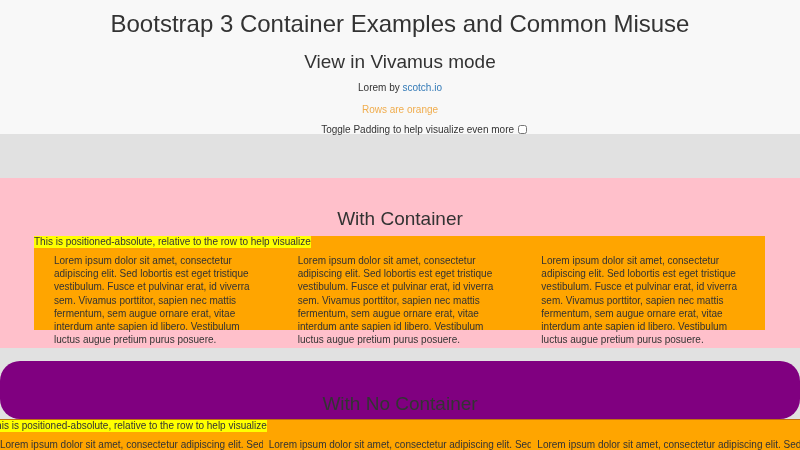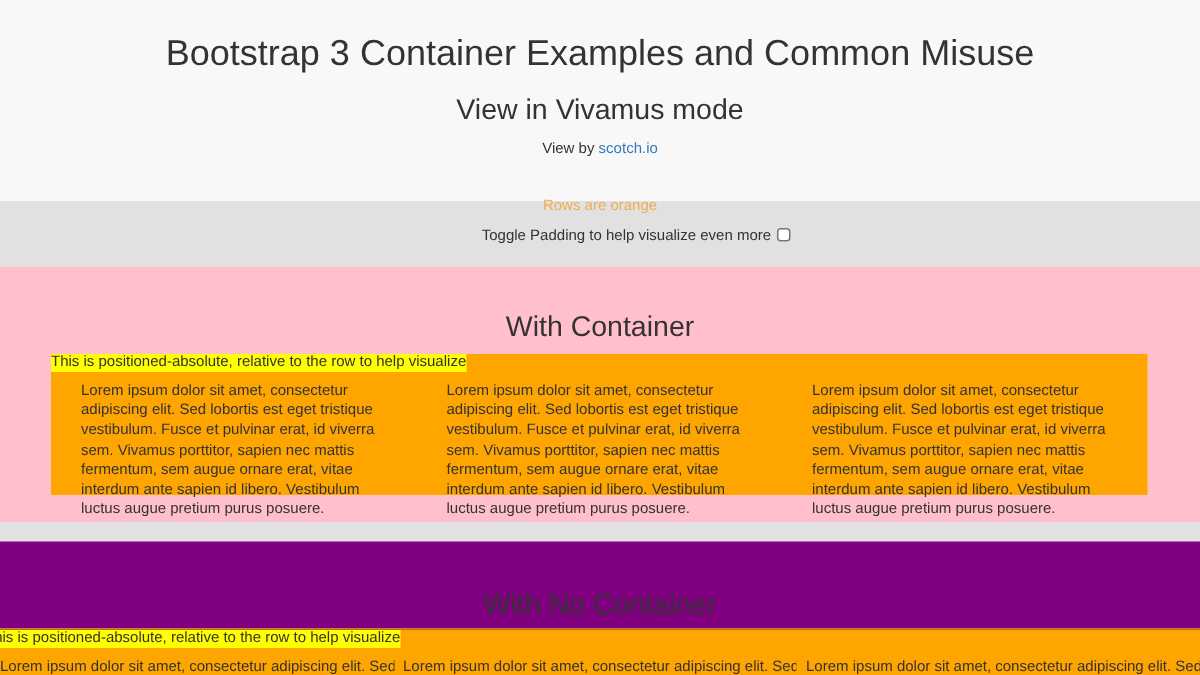--- a/index.html
+++ b/index.html
@@ -9,33 +9,33 @@
       background: #e1e1e1;
       font-family: "Liberation Sans", sans-serif;
       color: #333;
       font-size: 10px;
       line-height: 1.42857;
     }
     .header {
       background: #f8f8f8;
       height: 134px;
       text-align: center;
-      padding-top: 20px;
+      padding-top: 8px;
     }
     .header h1 {
       margin: 0; font-weight: 400;
       font-size: 24px; line-height: 32px; color: #333;
     }
     .header h2 {
       margin: 10px 0 0 0; font-weight: 400;
       font-size: 19px; line-height: 24px; color: #333;
     }
     .header .demo { margin-top: 7px; font-size: 10px; line-height: 14px; }
     .header .demo a { color: #337ab7; text-decoration: none; }
-    .header .rows-note { margin-top: 24px; font-size: 10px; line-height: 14px; color: #f0ad4e; }
+    .header .rows-note { margin-top: 8px; font-size: 10px; line-height: 14px; color: #f0ad4e; }
     .header .toggle { margin-top: 6px; font-size: 10px; line-height: 14px; margin-left: 48px; }
     .header .toggle input {
       width: 9px; height: 9px; margin: 0 0 0 1px; vertical-align: -1px;
     }
     .gap-top { height: 44px; background: #e1e1e1; }
     .section-pink {
       background: #ffc0cb;
       height: 170px;
       position: relative;
     }
@@ -55,21 +55,21 @@
       white-space: nowrap;
     }
     .col {
       flex: 1;
       padding: 18px 10px 0 20px;
       font-size: 10px; line-height: 13.2px; color: #333;
     }
     .gap-mid { height: 13px; background: #e1e1e1; }
     .section-purple {
       background: #800080;
-      height: 58px; position: relative;
+      height: 58px; position: relative; border-radius: 20px;
     }
     .section-purple h3 {
       margin: 0; position: absolute; left: 0; right: 0; top: 30px;
       text-align: center; font-weight: 400; font-size: 19px; line-height: 26px; color: #333;
     }
     .row-nc {
       position: relative; background: #ffa500; height: 40px;
       border-top: 1px solid #c07010;
       display: flex;
     }
@@ -77,21 +77,21 @@
     .row-nc .col { padding: 18px 15px 0 0; white-space: nowrap; overflow: hidden; }
     .row-nc .col + .col { padding-left: 6px; }
   </style>
 </head>
 <body>
 
 <div class="header">
   <h1>Bootstrap 3 Container Examples and Common Misuse</h1>
   <h2>View in Vivamus mode</h2>
   <div class="demo">
-    <span>View by </span><a href="#">scotch.io</a>
+    <span>Lorem by </span><a href="#">scotch.io</a>
   </div>
   <div class="rows-note">Rows are orange</div>
   <div class="toggle">
     <span>Toggle Padding to help visualize even more</span>
     <input type="checkbox" style="">
   </div>
 </div>
 
 <div class="gap-top"></div>
 

